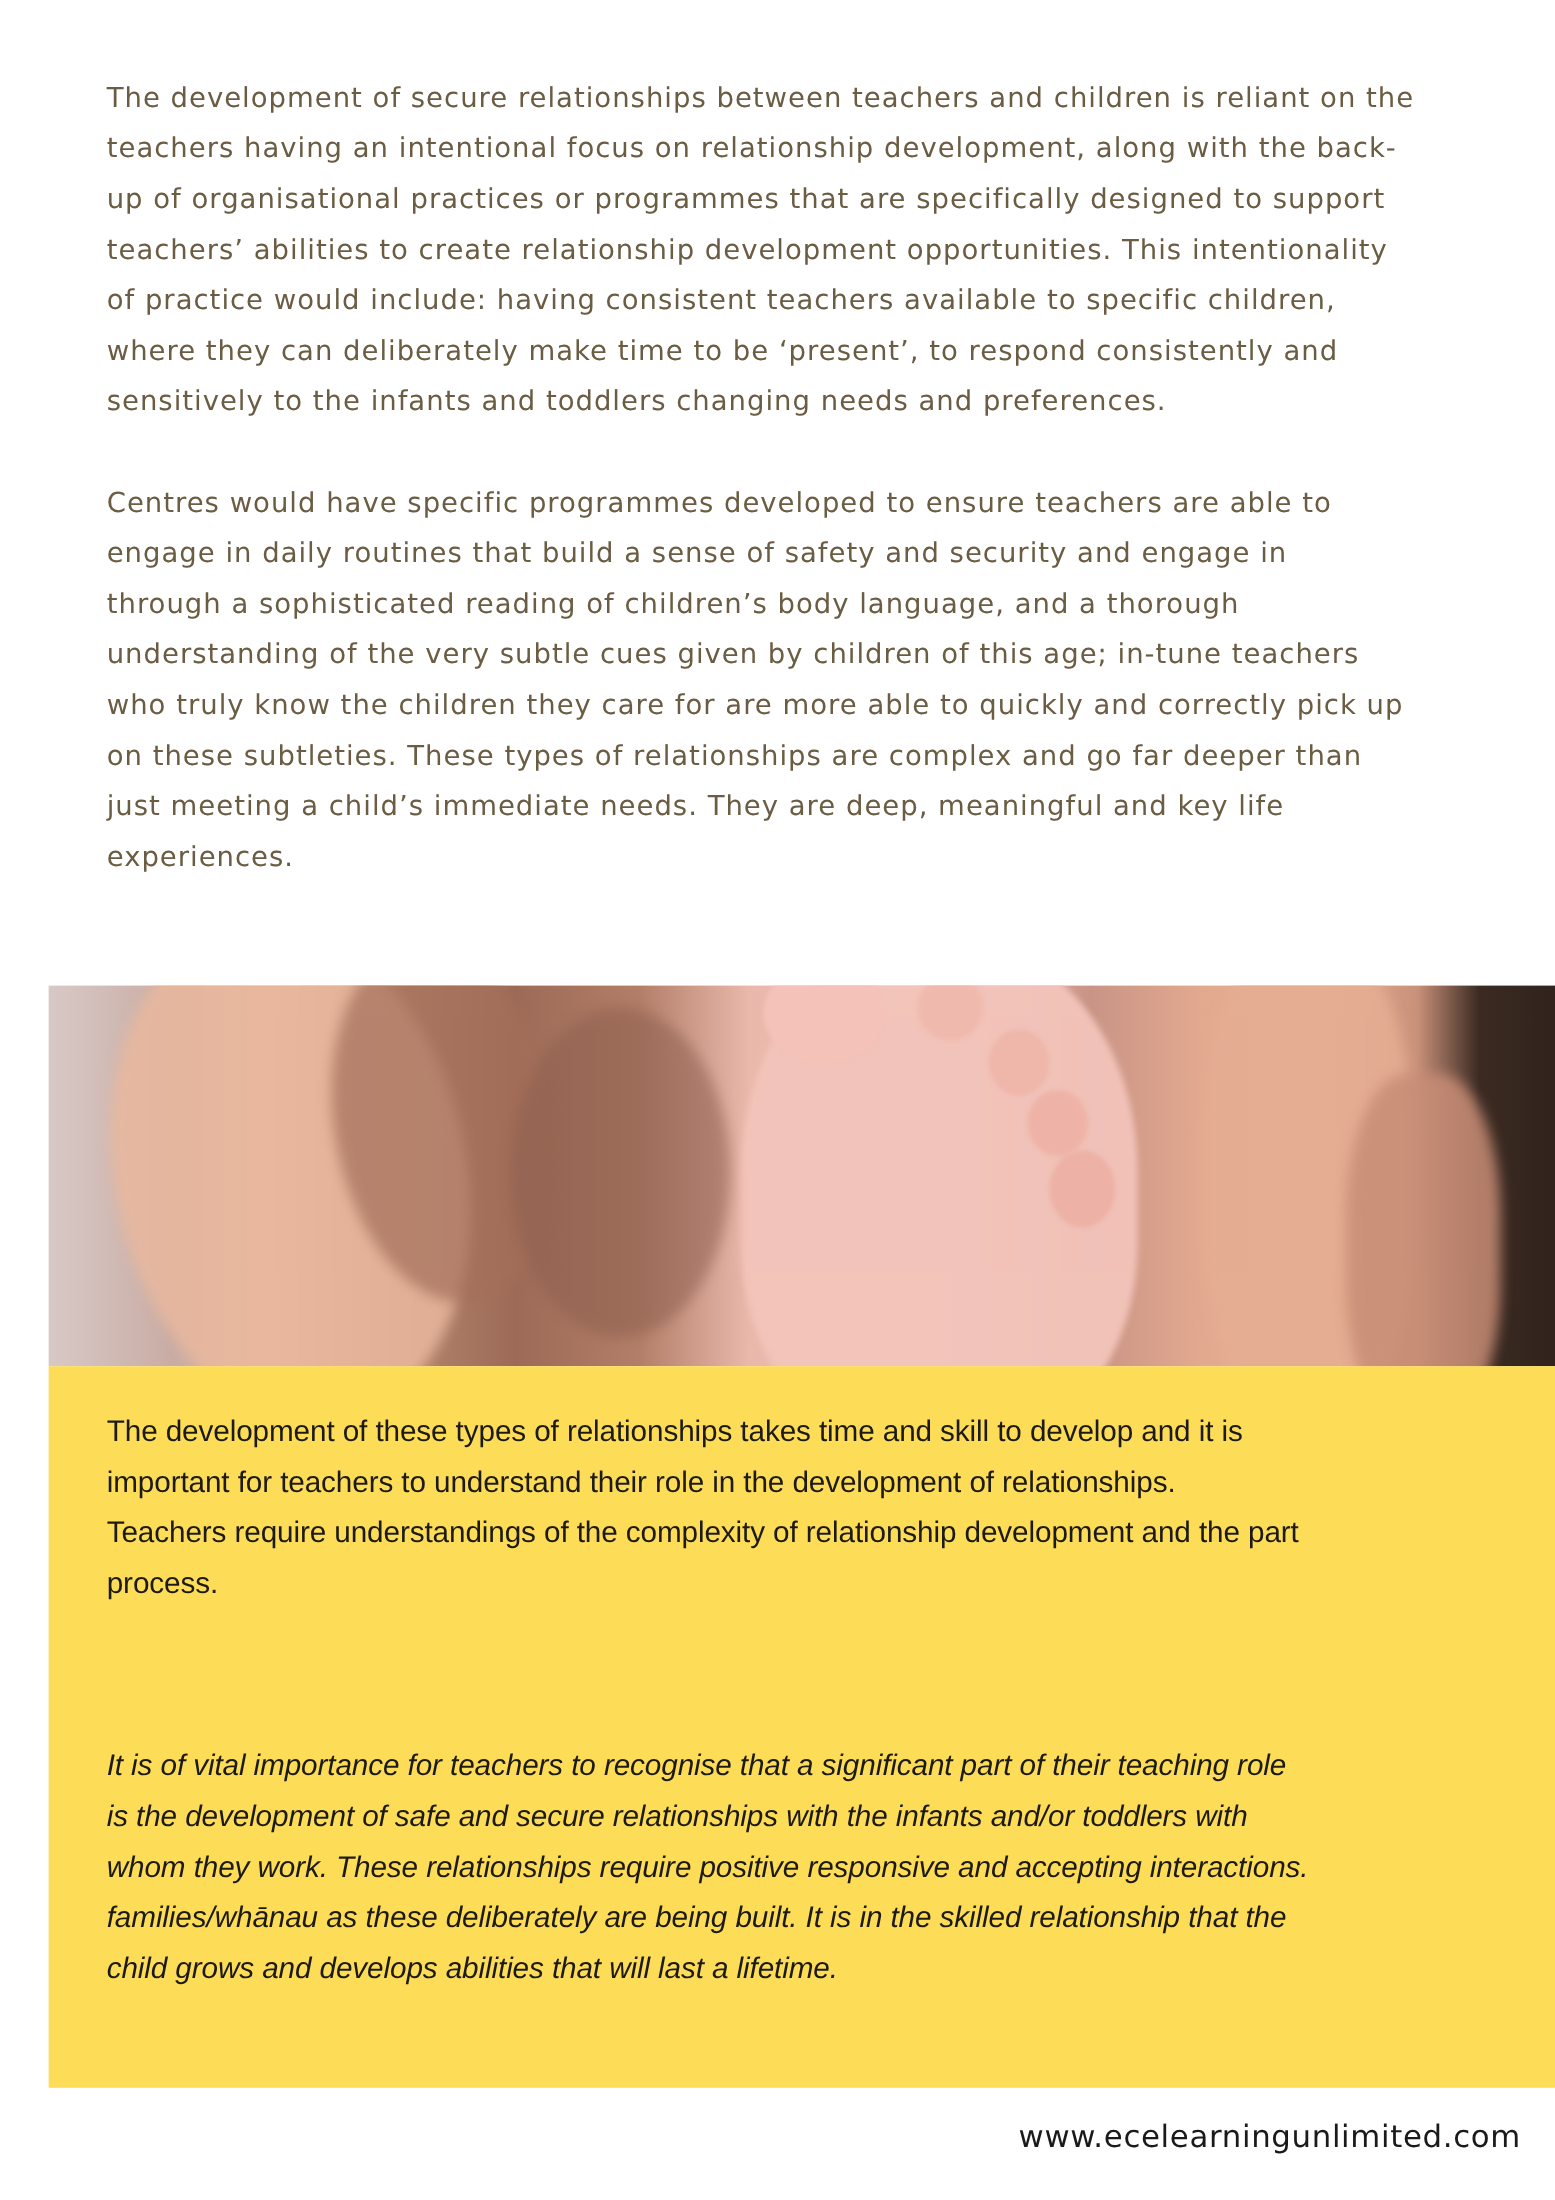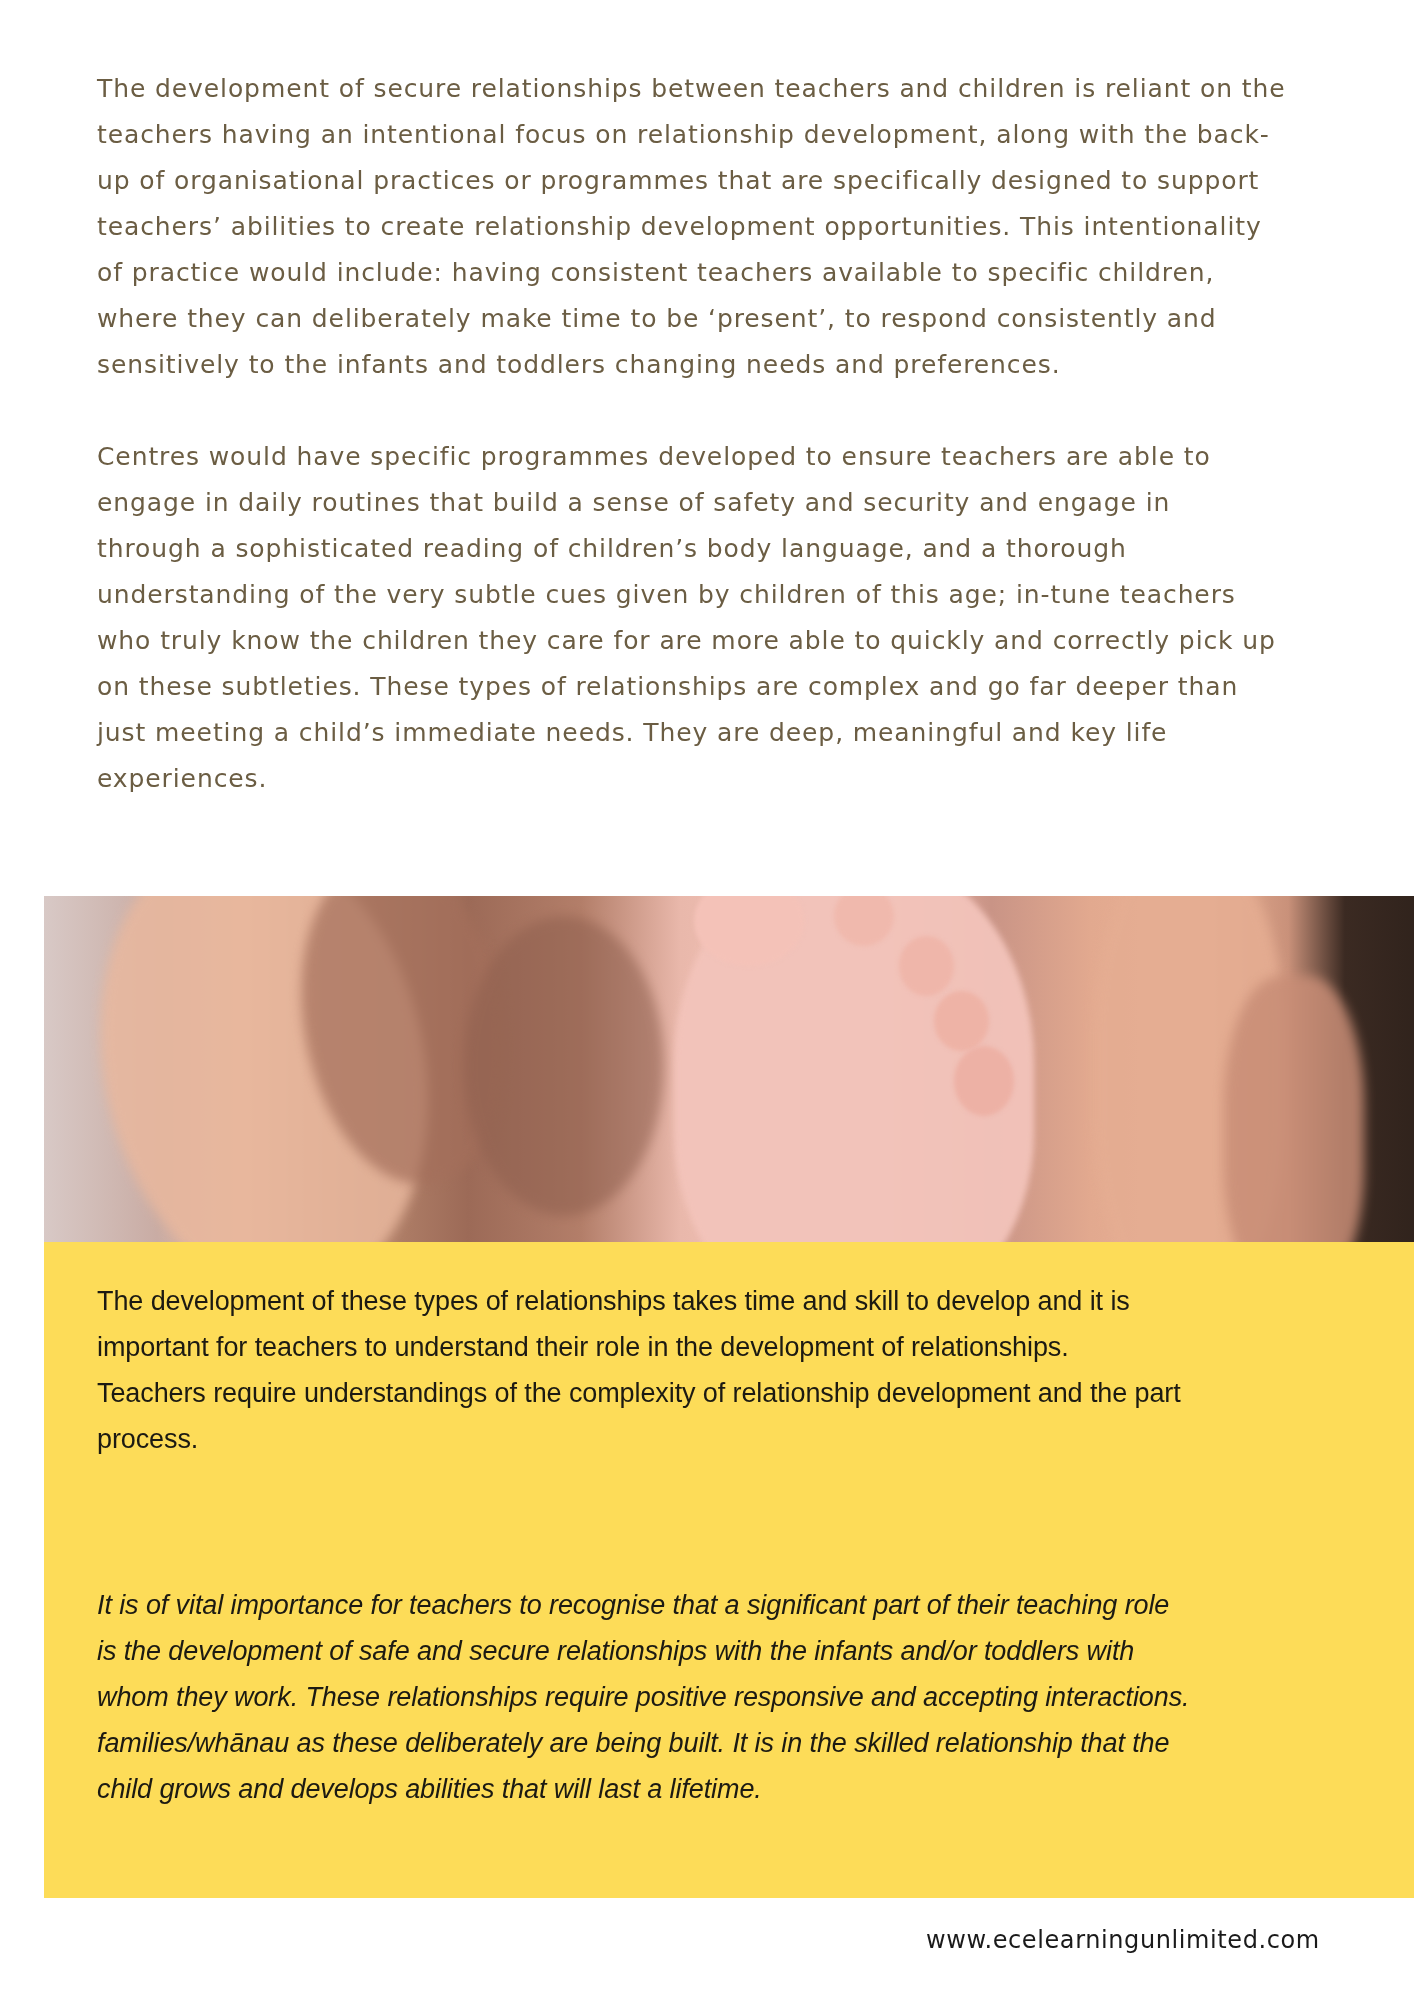--- a/index.html
+++ b/index.html
@@ -72,21 +72,21 @@
       white-space: nowrap;
     }
     #para-3 { top: 36px; }
     #para-4 { top: 340px; font-style: italic; }
 
     .footer-url {
       position: absolute;
       left: 882px;
       top: 1926px;
       font-family: "DejaVu Sans", sans-serif;
-      font-size: 24px;
+      font-size: 28px;
       color: #1a1a1a;
       letter-spacing: 0.6px;
       text-decoration: none;
     }
   </style>
 </head>
 <body>
 
 <div class="page">
 

